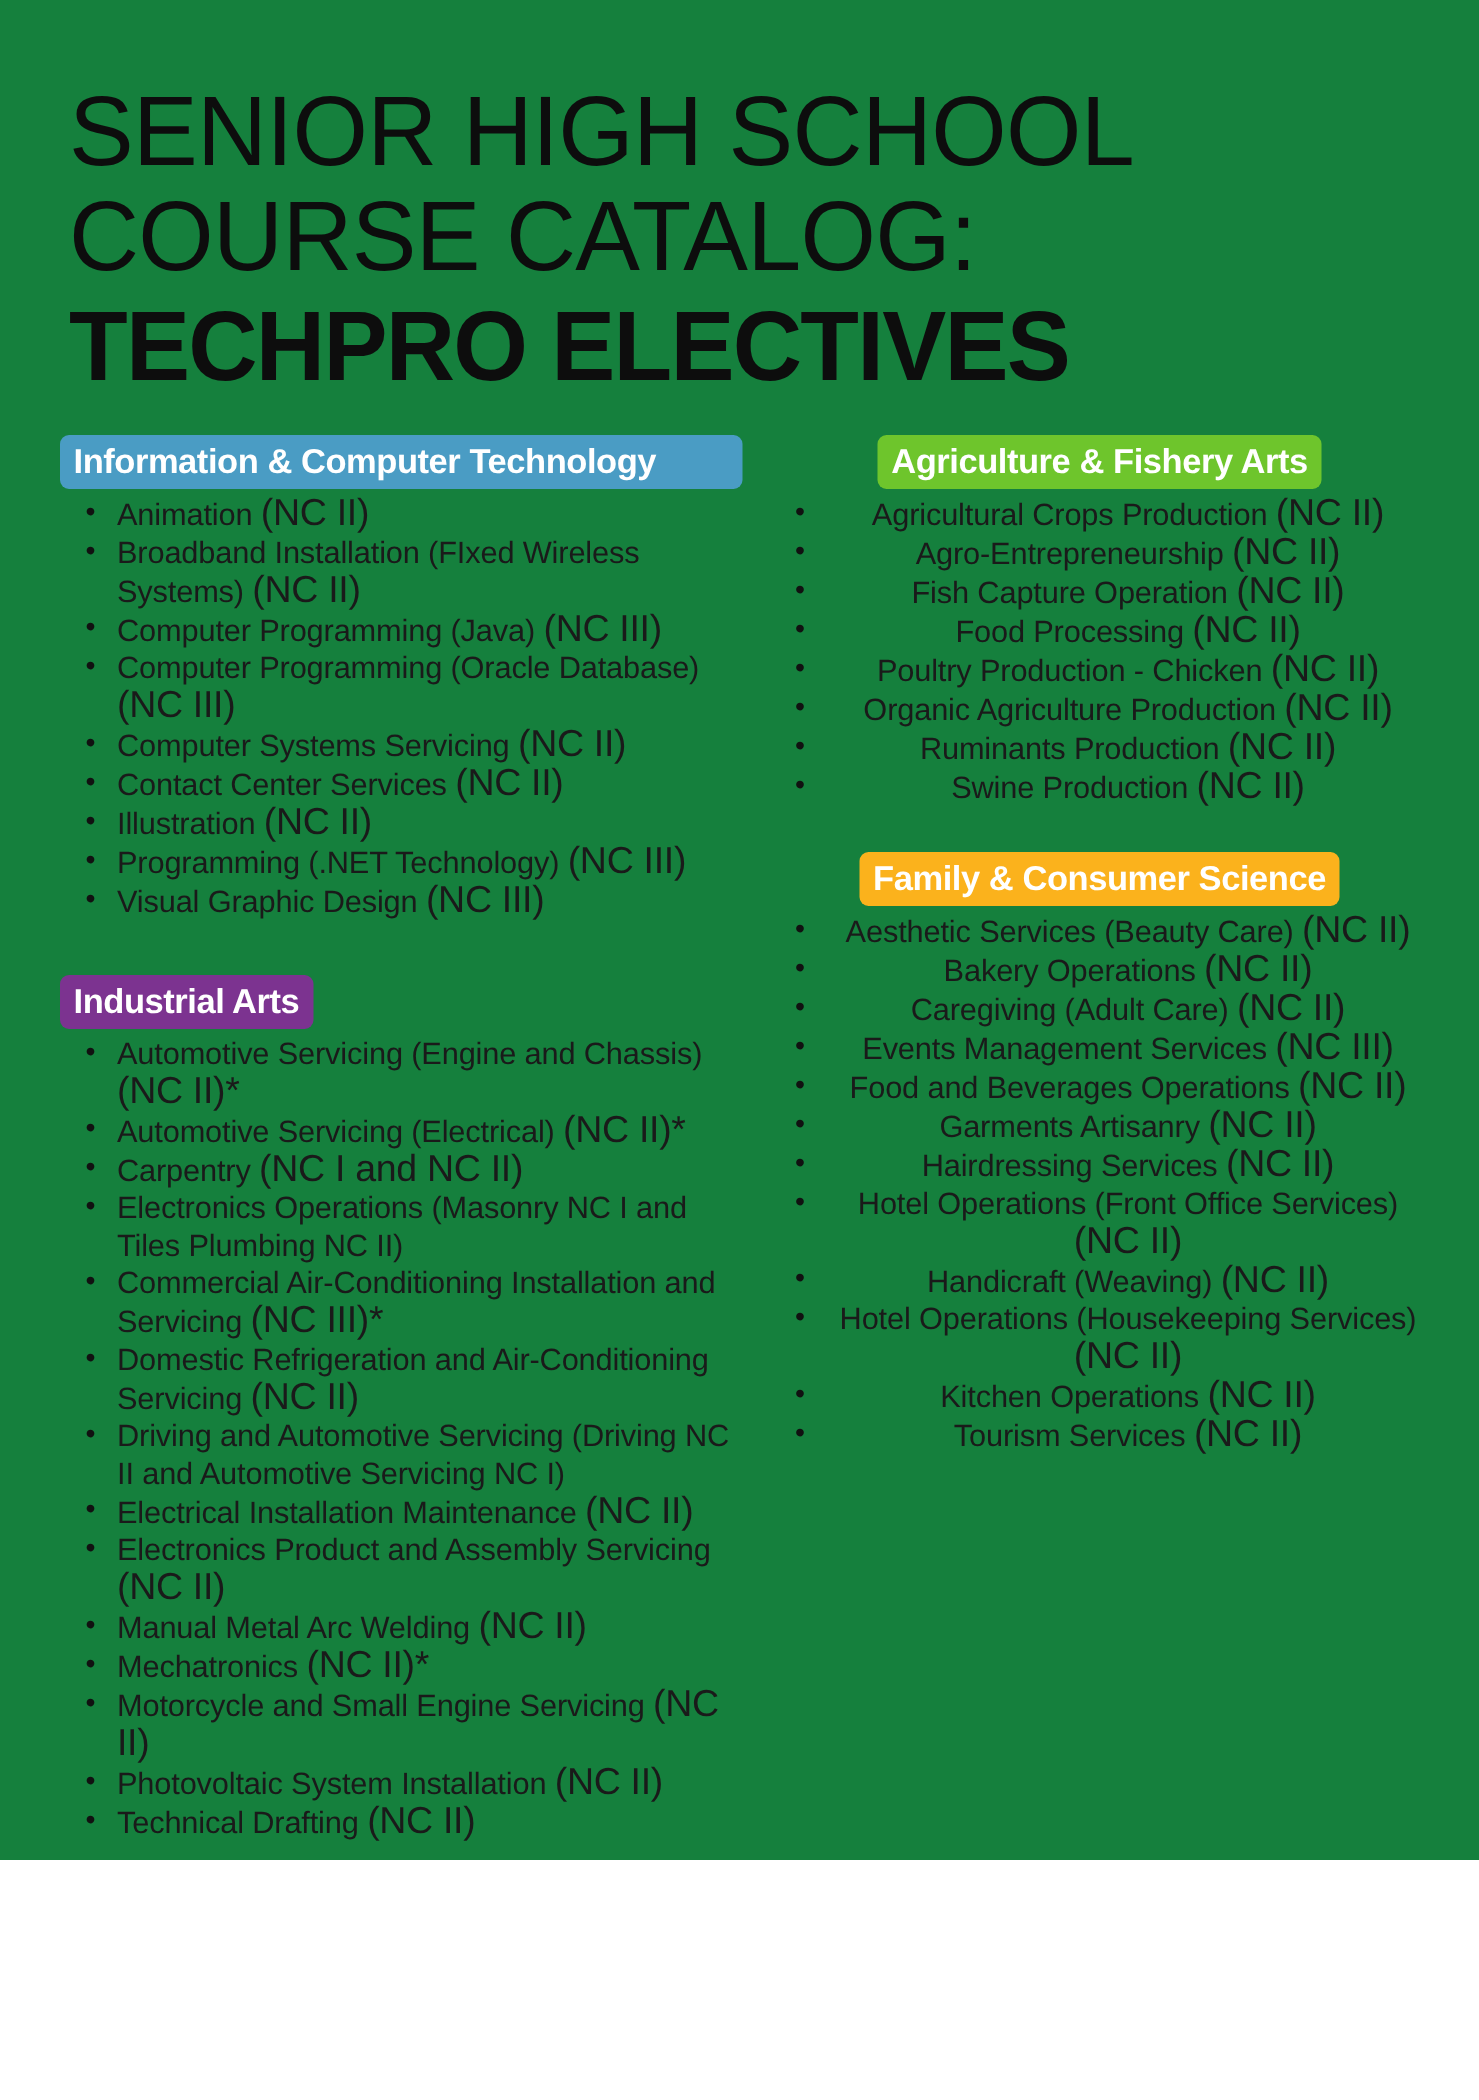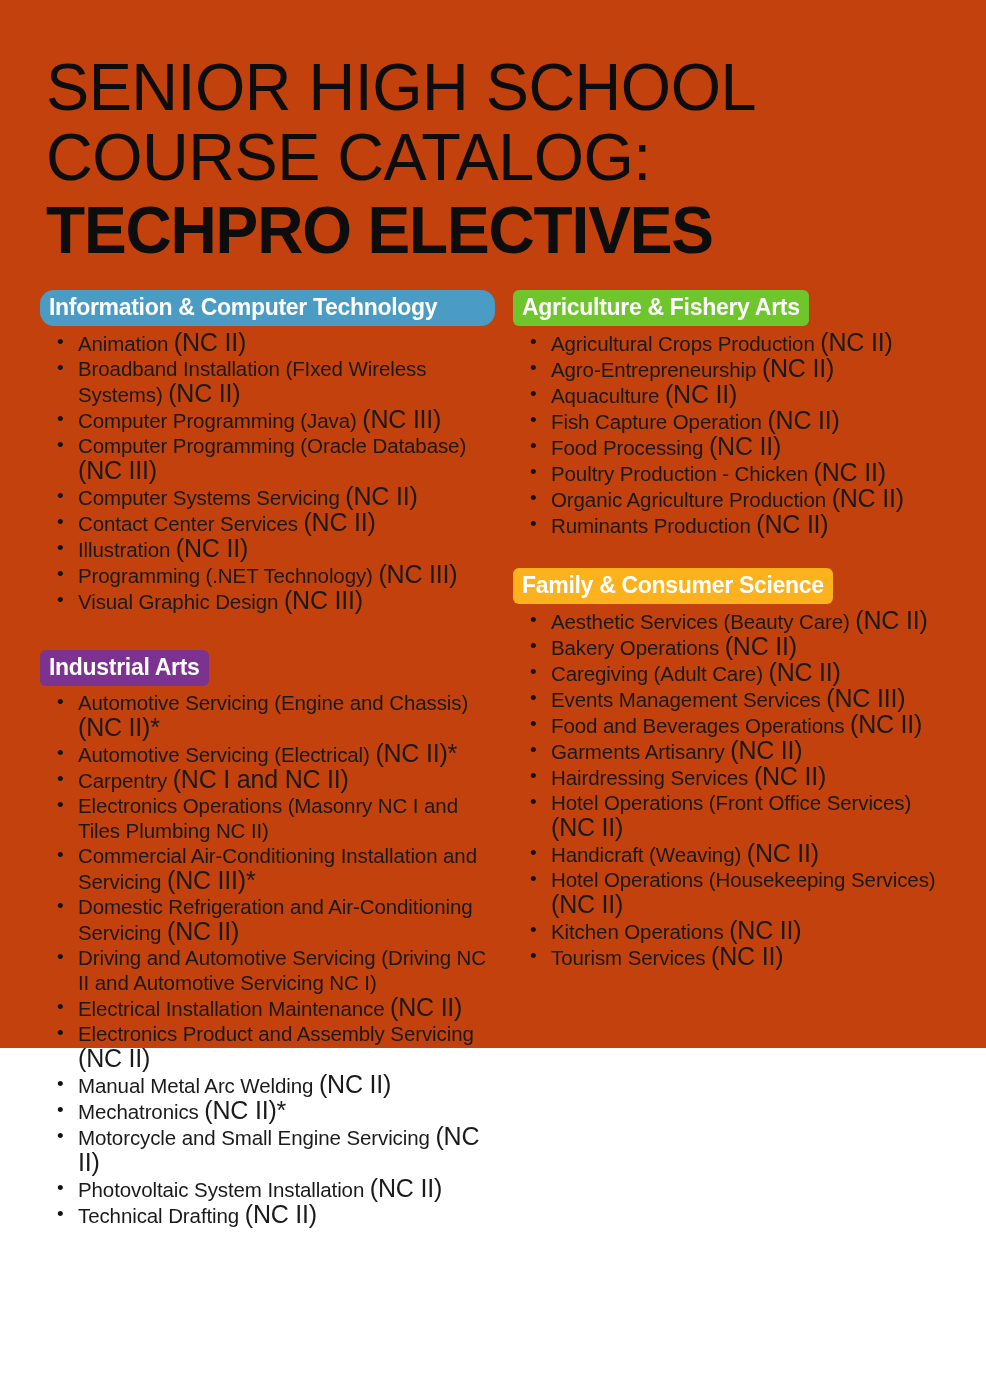--- a/index.html
+++ b/index.html
@@ -13,22 +13,22 @@
     height: 1400px;
     font-family: "Liberation Sans", sans-serif;
     color: #111111;
     overflow: hidden;
     position: relative;
   }
 
   .page {
     position: relative;
     width: 986px;
-    height: 1048px;
-    background: #c2410c;
+    height: 1240px;
+    background: #15803d;
     box-sizing: border-box;
   }
 
   
   .title-block {
     position: absolute;
     left: 46px;
     top: 52px;
     width: 870px;
   }
@@ -60,21 +60,21 @@
     position: absolute;
     left: 0;
     top: 290px;
     width: 986px;
   }
   .col {
     position: absolute;
     top: 0;
   }
   .col-left  { left: 40px;  width: 460px; }
-  .col-right { left: 513px; width: 440px; }
+  .col-right { left: 513px; width: 440px; text-align: center; }
 
   .section { margin-bottom: 0; }
 
   
   .badge {
     display: inline-block;
     border-radius: 6px;
     padding: 4px 9px 6px 9px;
     color: #ffffff;
     font-weight: 700;
@@ -127,21 +127,21 @@
     <div class="title-line thin">SENIOR HIGH SCHOOL</div>
     <div class="title-line thin">COURSE CATALOG:</div>
     <div class="title-line bold">TECHPRO ELECTIVES</div>
   </div>
 
   <div class="columns">
 
     <div class="col col-left">
 
       <div class="section">
-        <div class="badge full" style="background: rgb(74, 156, 196); border-radius: 14px;">Information &amp; Computer Technology</div>
+        <div class="badge full" style="background: rgb(74, 156, 196);">Information &amp; Computer Technology</div>
         <ul class="courses">
             <li>Animation <span class="nc">(NC II)</span></li>
             <li>Broadband Installation (FIxed Wireless Systems) <span class="nc">(NC II)</span></li>
             <li>Computer Programming (Java) <span class="nc">(NC III)</span></li>
             <li>Computer Programming (Oracle Database) <span class="nc">(NC III)</span></li>
             <li>Computer Systems Servicing <span class="nc">(NC II)</span></li>
             <li>Contact Center Services <span class="nc">(NC II)</span></li>
             <li>Illustration <span class="nc">(NC II)</span></li>
             <li>Programming (.NET Technology) <span class="nc">(NC III)</span></li>
             <li>Visual Graphic Design <span class="nc">(NC III)</span></li>
@@ -172,26 +172,26 @@
 
     </div>
 
     <div class="col col-right">
 
       <div class="section">
         <div class="badge" style="background: rgb(110, 197, 44);">Agriculture &amp; Fishery Arts</div>
         <ul class="courses">
             <li>Agricultural Crops Production <span class="nc">(NC II)</span></li>
             <li>Agro-Entrepreneurship <span class="nc">(NC II)</span></li>
-            <li>Aquaculture <span class="nc">(NC II)</span></li>
             <li>Fish Capture Operation <span class="nc">(NC II)</span></li>
             <li>Food Processing <span class="nc">(NC II)</span></li>
             <li>Poultry Production - Chicken <span class="nc">(NC II)</span></li>
             <li>Organic Agriculture Production <span class="nc">(NC II)</span></li>
             <li>Ruminants Production <span class="nc">(NC II)</span></li>
+            <li>Swine Production <span class="nc">(NC II)</span></li>
           </ul>
       </div>
 
       <div class="gap-md"></div>
 
       <div class="section">
         <div class="badge" style="background: rgb(251, 178, 28);">Family &amp; Consumer Science</div>
         <ul class="courses">
             <li>Aesthetic Services (Beauty Care) <span class="nc">(NC II)</span></li>
             <li>Bakery Operations <span class="nc">(NC II)</span></li>

